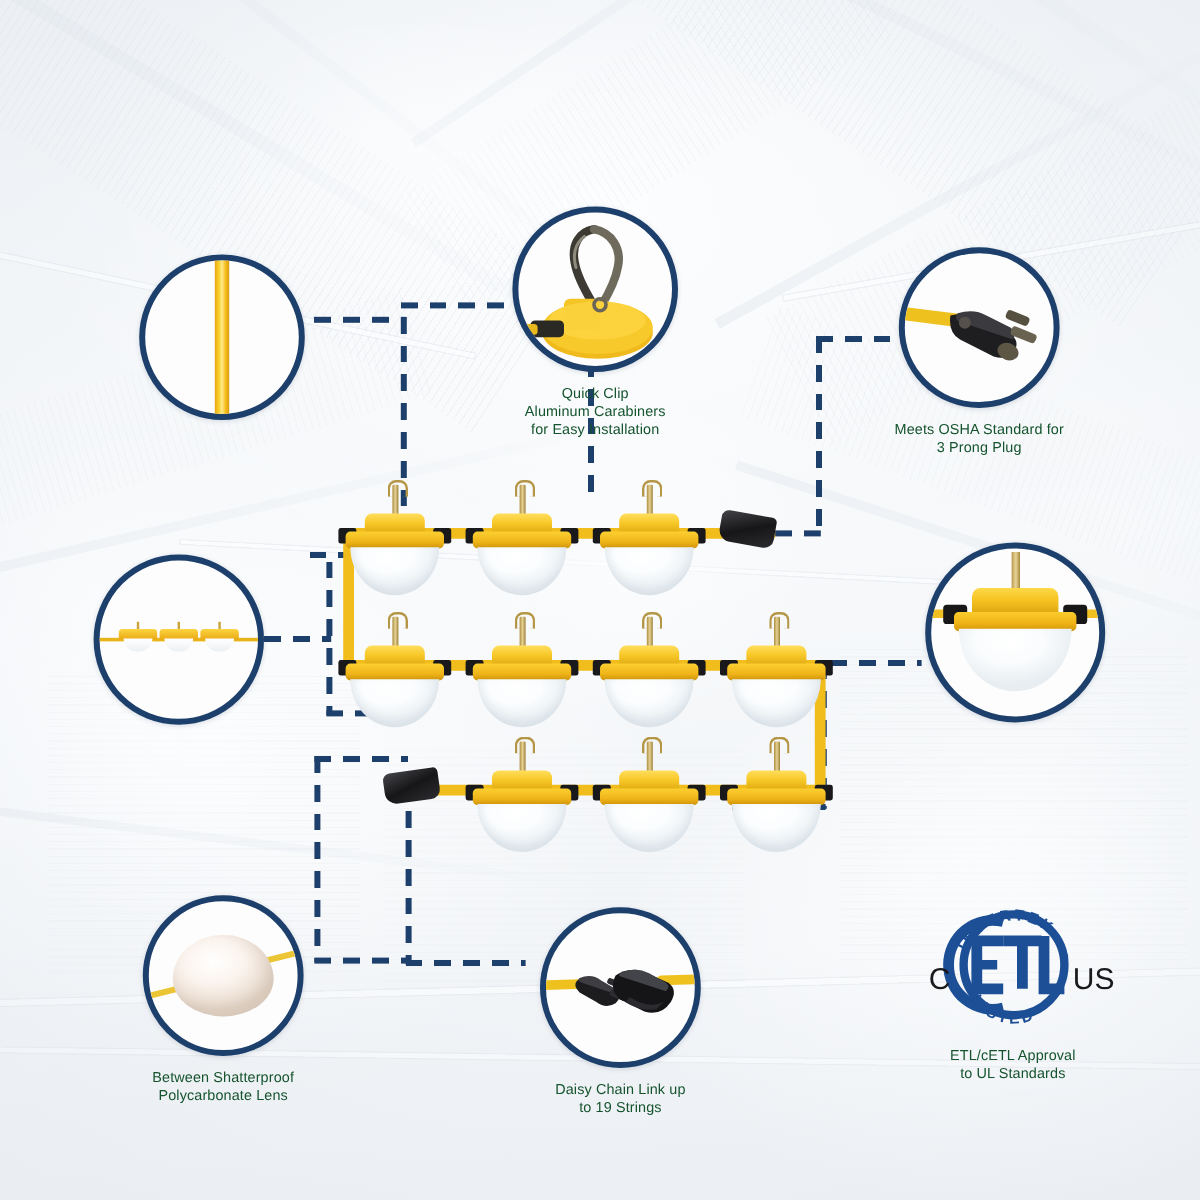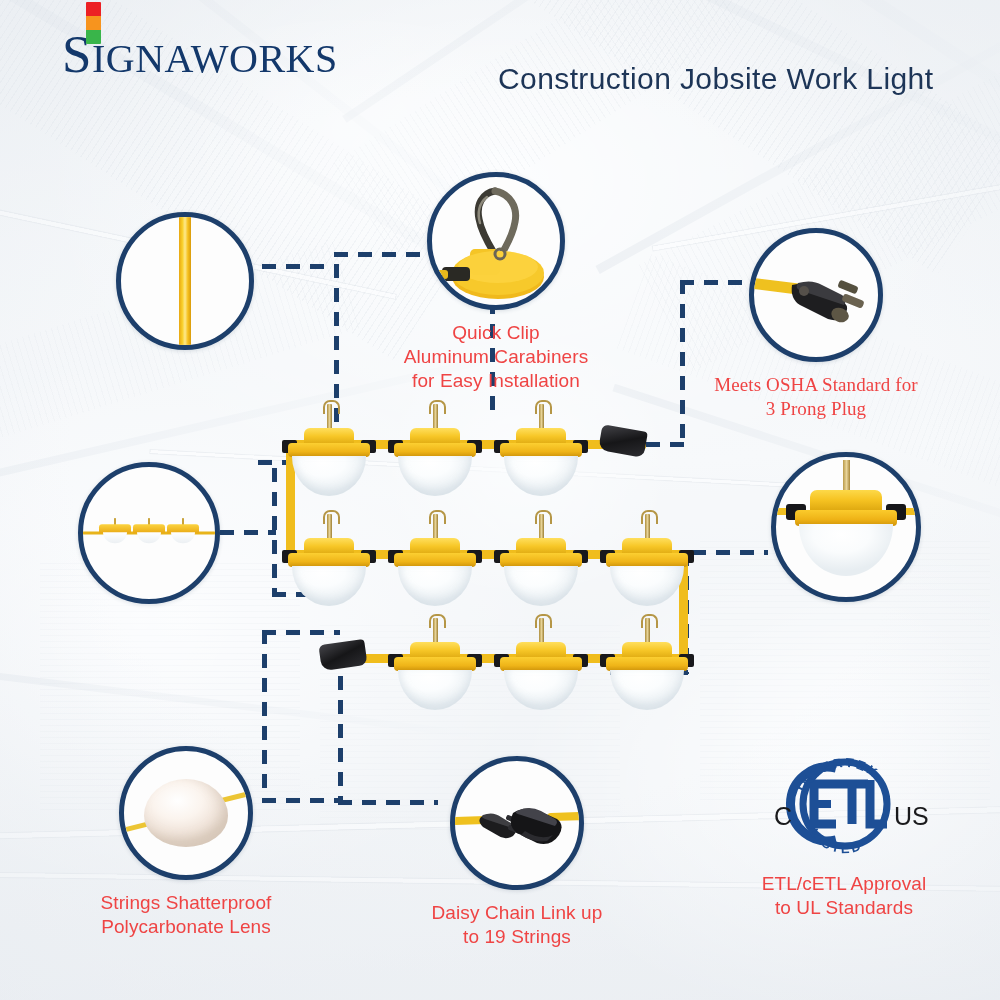--- a/index.html
+++ b/index.html
@@ -61,22 +61,22 @@
       #1d3f6b 0px,#1d3f6b 14px,rgba(0,0,0,0) 14px,rgba(0,0,0,0) 24px);}
   .dash-v{width:5px;
     background-image:repeating-linear-gradient(180deg,
       #1d3f6b 0px,#1d3f6b 14px,rgba(0,0,0,0) 14px,rgba(0,0,0,0) 24px);}
 
   
   .callout{position:absolute;}
   .bubble{position:relative;border-radius:50%;
     border:5px solid #1d3f6b;background:#fdfdfd;overflow:hidden;
     box-shadow:0 1px 4px rgba(40,60,90,.16);}
-  .cap-text{margin-top:11px;text-align:center;color:#ef4444;
-    font-size:19px;line-height:1.26;letter-spacing:.1px;white-space:pre-line;}
+  .cap-text{margin-top:11px;text-align:center;color:#14532d;
+    font-size:12px;line-height:1.26;letter-spacing:.1px;white-space:pre-line;}
 
   
   .art-wire{position:absolute;left:50%;top:-4px;transform:translateX(-50%);
     width:12px;height:115%;
     background:linear-gradient(90deg,#e8a712 0%,#f9cf29 28%,#fde98d 50%,#f6c01c 74%,#d99a0c 100%);}
 
   
   .art-clip{position:absolute;inset:0;}
 
   
@@ -178,31 +178,20 @@
 
     <div class="glow" style="left:360px;top:340px;width:330px;height:250px;opacity:.9;"></div>
     <div class="glow" style="left:20px;top:520px;width:240px;height:200px;opacity:.65;"></div>
     <div class="glow" style="left:700px;top:600px;width:300px;height:240px;opacity:.6;"></div>
     <div class="glow" style="left:140px;top:20px;width:420px;height:220px;opacity:.55;"></div>
 
     <div class="bg-wash"></div>
     <div class="bg-vig"></div>
   </div>
 
-  <div class="header">
-    <div class="logo">
-      <div class="trafficlight">
-        <div class="tl-seg tl-r"></div>
-        <div class="tl-seg tl-o"></div>
-        <div class="tl-seg tl-g"></div>
-      </div>
-      <div class="logo-text"><span class="cap">S</span><span class="sc">IGNAWORKS</span></div>
-    </div>
-    <div class="title">Construction Jobsite Work Light</div>
-  </div>
 
   <div>
 
     <div class="dash dash-h" style="left:238px;top:264px;width:100px;"></div>
     <div class="dash dash-v" style="left:334px;top:264px;height:200px;"></div>
     <div class="dash dash-h" style="left:258px;top:460px;width:80px;"></div>
 
     <div class="dash dash-v" style="left:490px;top:252px;height:162px;"></div>
     <div class="dash dash-h" style="left:334px;top:252px;width:160px;"></div>
 
@@ -351,21 +340,21 @@
         <circle cx="68" cy="77" r="5" fill="none" stroke="#6b6656" stroke-width="3"></circle>
         <rect x="10" y="90" width="28" height="14" rx="4" fill="#2a2924"></rect>
         <rect x="2" y="93" width="14" height="9" rx="3" fill="#e8b81c"></rect>
       </svg>
     </div>
     <div class="cap-text">Quick Clip
 Aluminum Carabiners
 for Easy Installation</div>
   </div>
 
-  <div class="callout" style="left:688px;top:228px;width:256px;font-family:Liberation Serif, serif;">
+  <div class="callout" style="left:688px;top:206px;width:256px;">
     <div class="bubble" style="width:124px;height:124px;margin:0 auto;">
       <svg viewBox="0 0 124 124" style="position:absolute;inset:0;width:100%;height:100%;">
         <path d="M-4 50 L44 56" stroke="#efc11f" stroke-width="11" stroke-linecap="round"></path>
         <path d="M38 52 Q52 48 60 54 L86 66 Q96 72 92 80 Q86 90 74 86 L46 72 Q36 66 38 52 Z" fill="#1e1e20"></path>
         <path d="M44 50 Q58 46 68 52 L88 62 Q94 66 90 72 L48 58 Q40 56 44 50 Z" fill="#3b3b3f"></path>
         <rect x="84" y="50" width="20" height="8" rx="3" fill="#55503f" transform="rotate(22 94 54)"></rect>
         <rect x="88" y="64" width="22" height="8" rx="3" fill="#6a6250" transform="rotate(22 99 68)"></rect>
         <ellipse cx="86" cy="82" rx="9" ry="7" fill="#5d5645" transform="rotate(22 86 82)"></ellipse>
         <ellipse cx="50" cy="58" rx="5" ry="5" fill="#55504a"></ellipse>
       </svg>
@@ -409,21 +398,21 @@
       </div>
     </div>
   </div>
 
   <div class="callout" style="left:58px;top:746px;width:256px;">
     <div class="bubble" style="width:124px;height:124px;margin:0 auto;">
       <div class="lens-wire-l"></div>
       <div class="lens-wire-r"></div>
       <div class="art-lens"></div>
     </div>
-    <div class="cap-text">Strings Shatterproof
+    <div class="cap-text">Between Shatterproof
 Polycarbonate Lens</div>
   </div>
 
   <div class="callout" style="left:390px;top:756px;width:254px;">
     <div class="bubble" style="width:124px;height:124px;margin:0 auto;">
       <svg viewBox="0 0 124 124" style="position:absolute;inset:0;width:100%;height:100%;">
         <path d="M-2 60 L30 59" stroke="#efc11f" stroke-width="8" stroke-linecap="round"></path>
         <path d="M96 56 L128 55" stroke="#efc11f" stroke-width="8" stroke-linecap="round"></path>
         <path d="M26 56 Q36 50 44 56 L58 64 Q64 70 58 75 Q50 80 42 74 L28 66 Q22 60 26 56 Z" fill="#1c1c1e"></path>
         <path d="M28 54 Q38 50 46 56 L56 62 Q58 64 54 66 L30 58 Q25 56 28 54 Z" fill="#3e3e42"></path>

